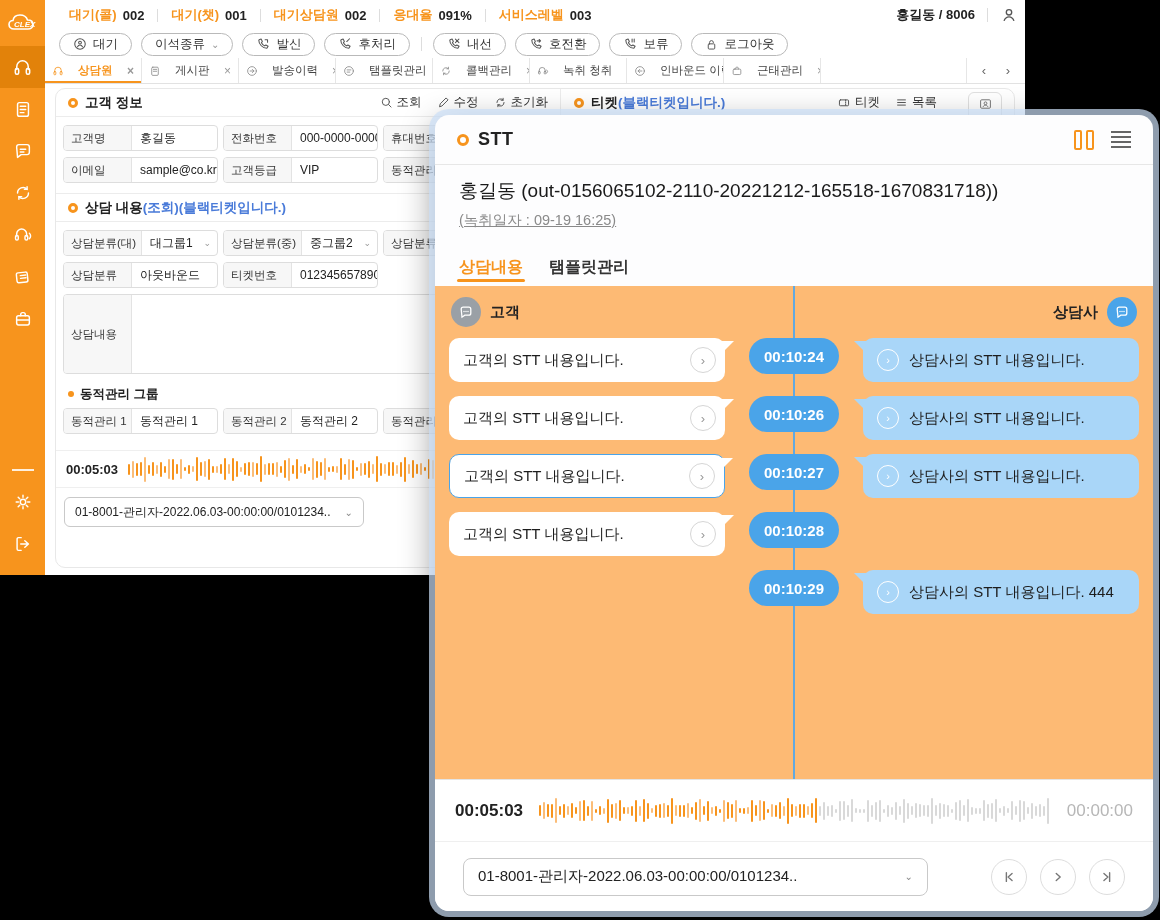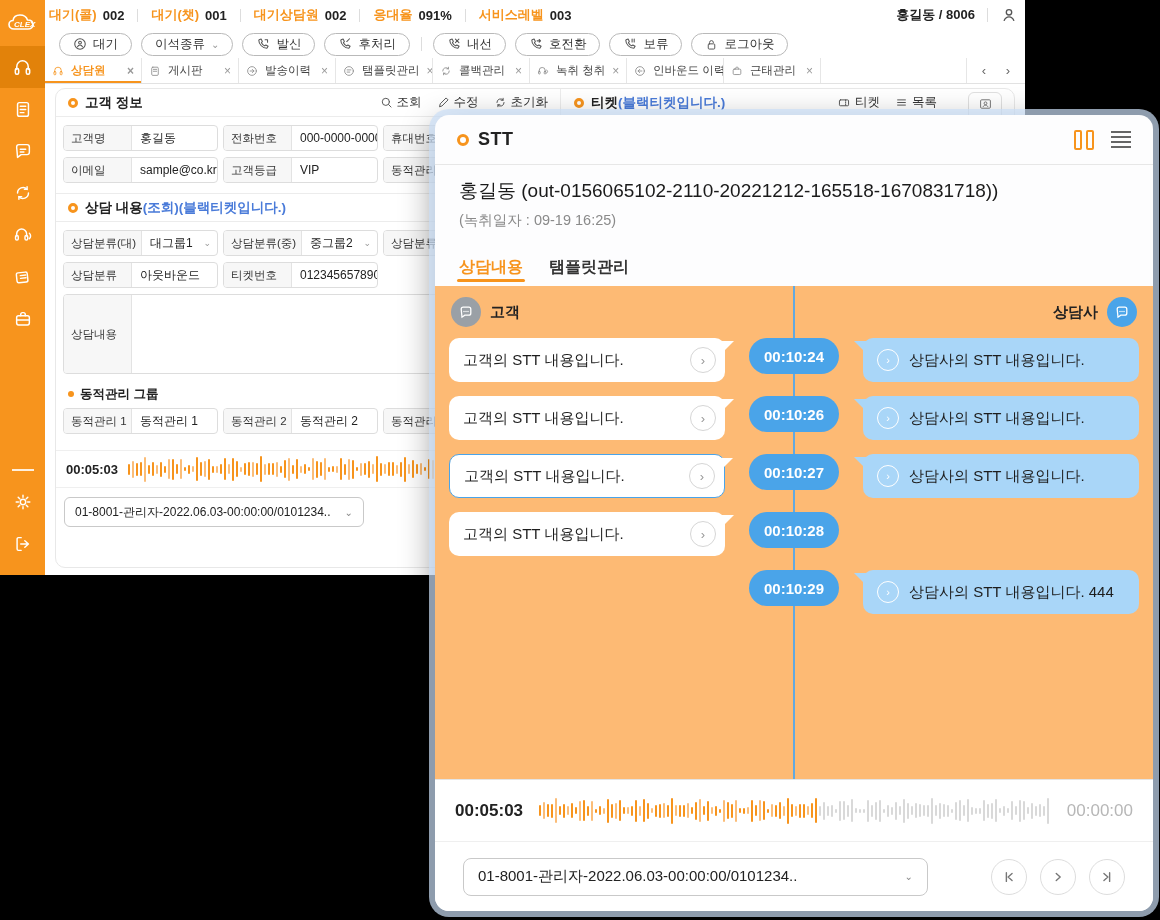--- a/index.html
+++ b/index.html
@@ -11,40 +11,40 @@
   
   .sidebar { position:absolute; left:0; top:0; width:45px; height:575px; background:#f7941d; display:flex; flex-direction:column; align-items:center; z-index:2; }
   .logo { width:45px; height:46px; display:flex; align-items:center; justify-content:center; }
   .side-item { width:45px; height:42px; display:flex; align-items:center; justify-content:center; color:#fff; }
   .side-item.active { background:#e2820a; }
   .side-item svg { stroke:#fff; fill:none; stroke-width:1.6; stroke-linecap:round; stroke-linejoin:round; }
   .side-bottom { margin-top:auto; display:flex; flex-direction:column; align-items:center; padding-bottom:10px; }
   .side-divider { width:22px; height:2px; background:#fff; opacity:.85; margin:8px 0 10px; }
 
   
-  .topbar { position:absolute; left:45px; top:0; width:987px; height:30px; display:flex; align-items:center; padding-left:4px; font-size:13px; }
+  .topbar { position:absolute; left:45px; top:0; width:987px; height:30px; display:flex; align-items:center; padding-left:24px; font-size:13px; }
   .stat { display:flex; gap:6px; align-items:center; font-weight:bold; }
   .stat .lb { color:#f7941d; }
   .stat .vl { color:#222; }
   .vsep { width:1px; height:13px; background:#ddd; margin:0 13px; }
   .topuser { margin-left:auto; display:flex; align-items:center; gap:12px; padding-right:14px; color:#222; font-weight:bold; }
   .topuser .usep { width:1px; height:14px; background:#ddd; }
   .topuser svg { stroke:#555; fill:none; stroke-width:1.5; }
 
   
   .toolbar { position:absolute; left:45px; top:30px; width:980px; height:28px; display:flex; align-items:center; gap:9px; padding-left:14px; }
   .pill { height:23px; border:1px solid #b9b9b9; border-radius:12px; background:#fff; display:inline-flex; align-items:center; gap:6px; padding:0 13px; font-size:12.5px; color:#333; white-space:nowrap; }
   .pill svg { stroke:#555; fill:none; stroke-width:1.5; stroke-linecap:round; stroke-linejoin:round; }
   .pill.select { min-width:92px; justify-content:space-between; }
   .pill .chev { color:#999; font-size:10px; }
   .tsep { width:1px; height:14px; background:#ddd; margin:0 2px; }
 
   
   .tabbar { position:absolute; left:45px; top:58px; width:980px; height:26px; border-bottom:1px solid #e2e2e2; display:flex; background:#fff; }
-  .tab { width:97px; border-right:1px solid #e6e6e6; display:flex; align-items:center; gap:7px; padding:0 7px; font-size:11.5px; color:#444; overflow:hidden; white-space:nowrap; }
+  .tab { width:97px; border-right:1px solid #e6e6e6; display:flex; align-items:center; gap:14px; padding:0 7px; font-size:11.5px; color:#444; overflow:hidden; white-space:nowrap; }
   .tab svg { flex:none; stroke:#888; fill:none; stroke-width:1.5; stroke-linecap:round; stroke-linejoin:round; }
   .tab.active { color:#f7941d; font-weight:bold; box-shadow:inset 0 -2px 0 #f7941d; }
   .tab.active svg { stroke:#f7941d; }
   .tab .x { margin-left:auto; color:#999; font-size:12px; }
   .tabnav { margin-left:auto; display:flex; align-items:center; gap:6px; padding:0 8px; border-left:1px solid #e6e6e6; }
   .tabnav .nv { width:18px; height:18px; display:flex; align-items:center; justify-content:center; color:#666; font-size:13px; }
 
   
   .content { position:absolute; left:45px; top:84px; width:980px; height:491px; }
   .card { position:absolute; left:10px; top:4px; width:960px; height:480px; border:1px solid #e8e8e8; border-radius:10px; background:#fff; }
@@ -89,21 +89,21 @@
   .stt-hdr .bullet { width:12px; height:12px; border-width:3.5px; margin-right:9px; }
   .stt-title { font-size:18px; font-weight:bold; color:#222; letter-spacing:.5px; }
   .stt-icons { margin-left:auto; display:flex; align-items:center; gap:17px; }
   .cols-icon { display:flex; gap:4px; }
   .cols-icon i { display:block; width:8px; height:20px; border:2px solid #f7941d; border-radius:2px; }
   .menu-icon { display:flex; flex-direction:column; gap:3px; }
   .menu-icon i { display:block; width:20px; height:2px; background:#666; }
 
   .call-info { padding:13px 24px 12px; flex:none; }
   .call-title { font-size:19px; color:#1a1a1a; }
-  .call-date { font-size:14.5px; color:#8a8a8a; margin-top:7px; }
+  .call-date { font-size:14.5px; color:#8a8a8a; margin-top:7px;text-decoration:underline; }
 
   .stt-tabs { display:flex; gap:26px; padding:6px 24px 0; height:44px; align-items:center; flex:none; }
   .stt-tab { font-size:16px; font-weight:bold; color:#333; position:relative; height:100%; display:flex; align-items:center; }
   .stt-tab.active { color:#f7941d; }
   .stt-tab.active::after { content:""; position:absolute; left:-2px; right:-2px; bottom:4px; height:3px; border-radius:2px; background:#f7941d; }
 
   .chat { flex:1; background:#fdba74; position:relative; padding:0 14px; overflow:hidden; }
   .midline { position:absolute; left:50%; top:0; bottom:0; width:2px; margin-left:-1px; background:#62a9e0; }
   .chat-head { height:52px; display:flex; align-items:center; justify-content:space-between; padding:0 2px; position:relative; }
   .who { display:flex; align-items:center; gap:9px; font-size:15px; font-weight:bold; color:#222; }

